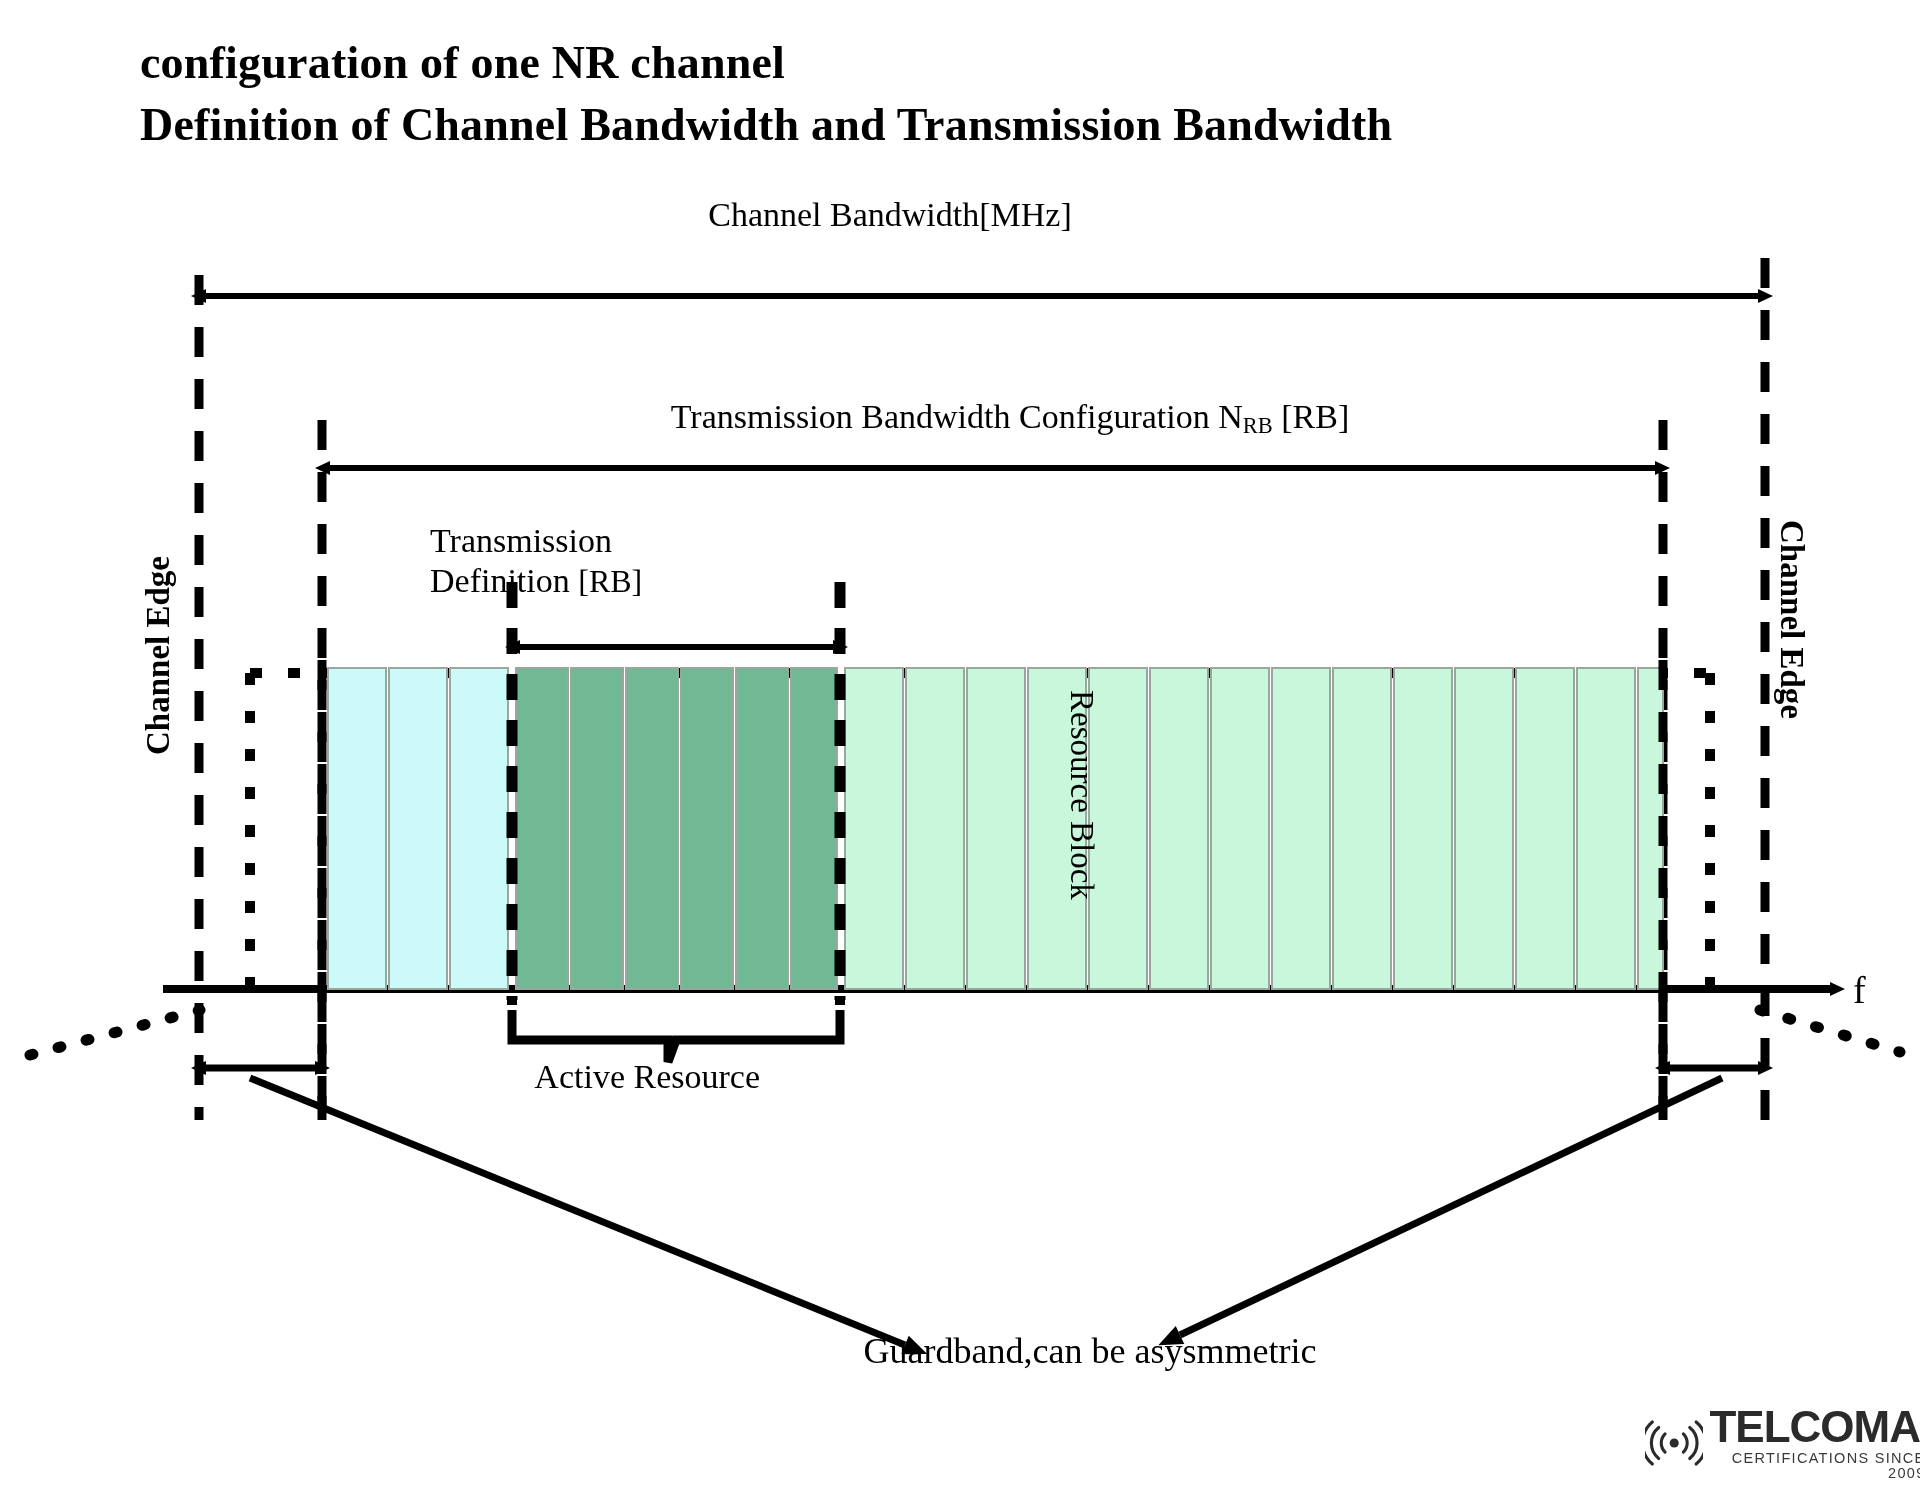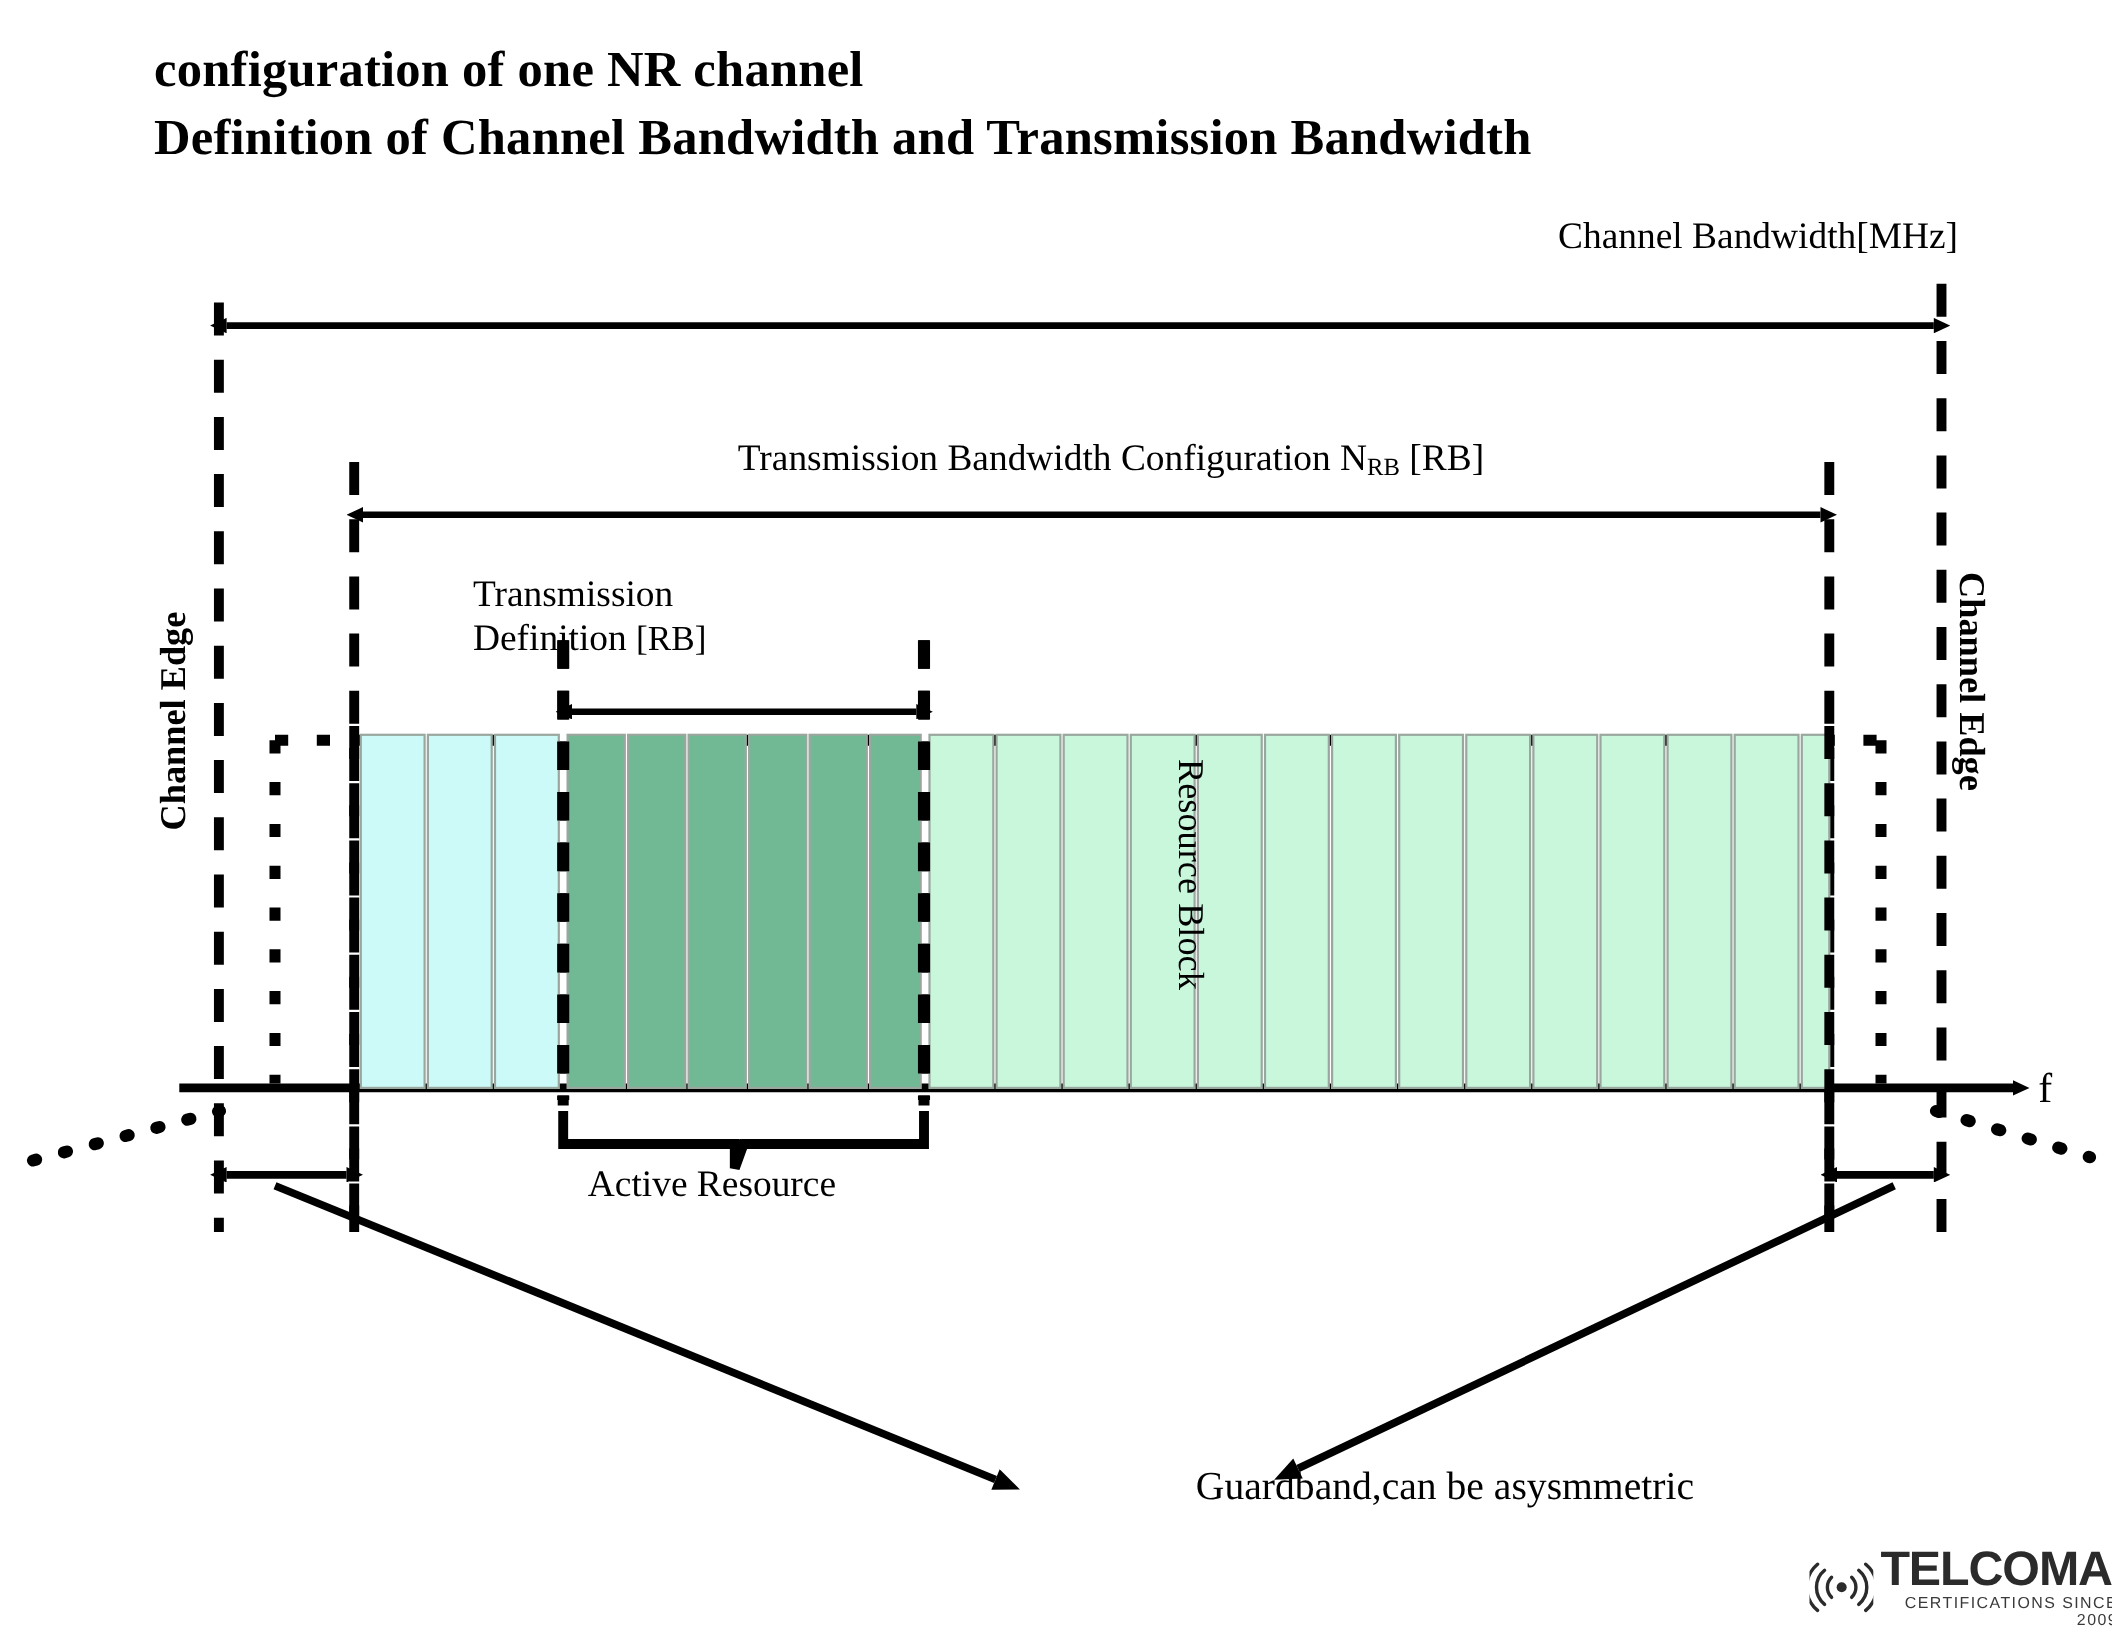--- a/index.html
+++ b/index.html
@@ -21,31 +21,31 @@
     letter-spacing:.2px;
   }
   .title span{display:block;}
 
   
   .diagram{position:absolute;left:0;top:0;width:1920px;height:1500px;}
   .diagram svg{position:absolute;left:0;top:0;}
 
   
   .lbl{position:absolute;white-space:nowrap;font-size:34px;}
-  .lbl-chbw{left:0;top:196px;width:1780px;text-align:right;}
+  .lbl-chbw{left:0;top:196px;width:1780px;text-align:center;}
   .lbl-tbwcfg{left:0;top:398px;width:2020px;text-align:center;}
   .lbl-tbw{
     left:430px;top:521px;width:320px;
     line-height:1.18;
   }
   .lbl-tbw .rb{font-size:32px;}
   .lbl-arb{
     left:420px;top:1057px;width:340px;text-align:right;line-height:1.2;
   }
-  .lbl-guard{left:640px;top:1330px;width:900px;text-align:right;font-size:36px;}
+  .lbl-guard{left:640px;top:1330px;width:900px;text-align:center;font-size:36px;}
   .lbl-f{left:1853px;top:968px;font-size:38px;font-style:normal;}
 
   .lbl-rb-vert{
     position:absolute;left:1100px;top:690px;
     font-size:33px;white-space:nowrap;
     transform:rotate(90deg);transform-origin:left top;
   }
   .lbl-edge-left{
     position:absolute;left:140px;top:755px;
     font-size:33px;font-weight:bold;white-space:nowrap;

